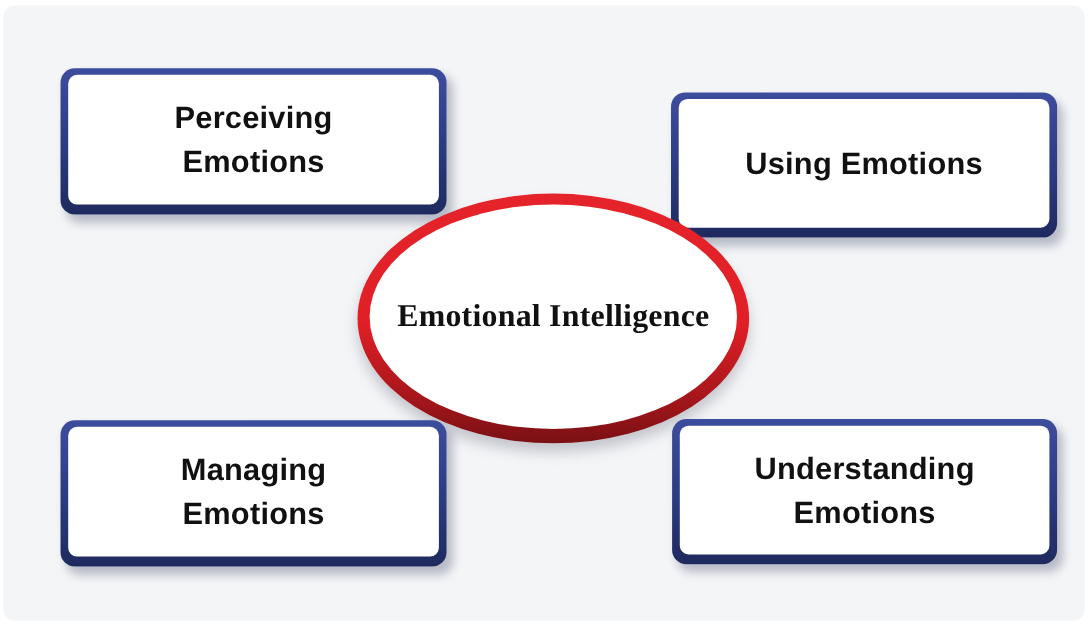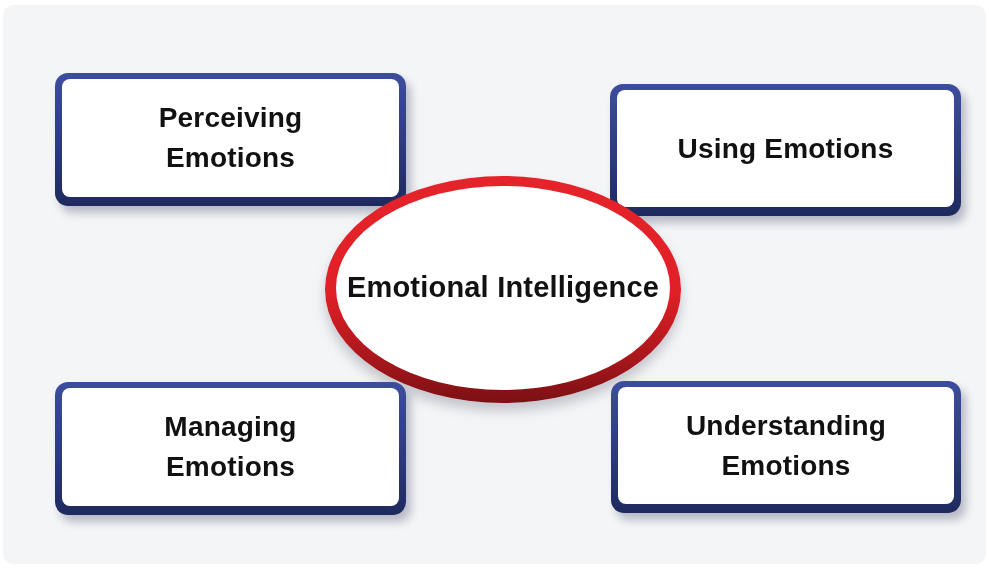--- a/index.html
+++ b/index.html
@@ -50,21 +50,21 @@
   .node-label {
     text-align: center;
     font-weight: 700;
     font-size: 28px;
     line-height: 1.42;
     color: var(--text, #111111);
     letter-spacing: 0.2px;
   }
   .node-label span { display: block; }
 
-  .box-tl { left: 52px;  top: 68px;  width: 351px; height: 133px; }
+  .box-tl { left: 52px;  top: 57px;  width: 351px; height: 133px; }
   .box-tr { left: 607px; top: 55px;  width: 351px; height: 132px; margin-top: 24px; }
   .box-bl { left: 52px;  top: 377px; width: 351px; height: 133px; }
   .box-br { left: 608px; top: 376px; width: 350px; height: 132px; }
 
   
   .ellipse {
     position: absolute;
     left: 322px;
     top: 171px;
     width: 356px;
@@ -81,20 +81,21 @@
   }
   .ellipse-inner {
     width: 100%;
     height: 100%;
     box-sizing: border-box;
     background: var(--box-fill, #ffffff);
     border-radius: 50%;
     display: flex;
     align-items: center;
     justify-content: center;
+    font-family: Liberation Serif, serif;
   }
   .ellipse .node-label {
     font-size: 29px;
     white-space: nowrap;
   }
 </style>
 </head>
 <body>
 
 <div class="stage">

